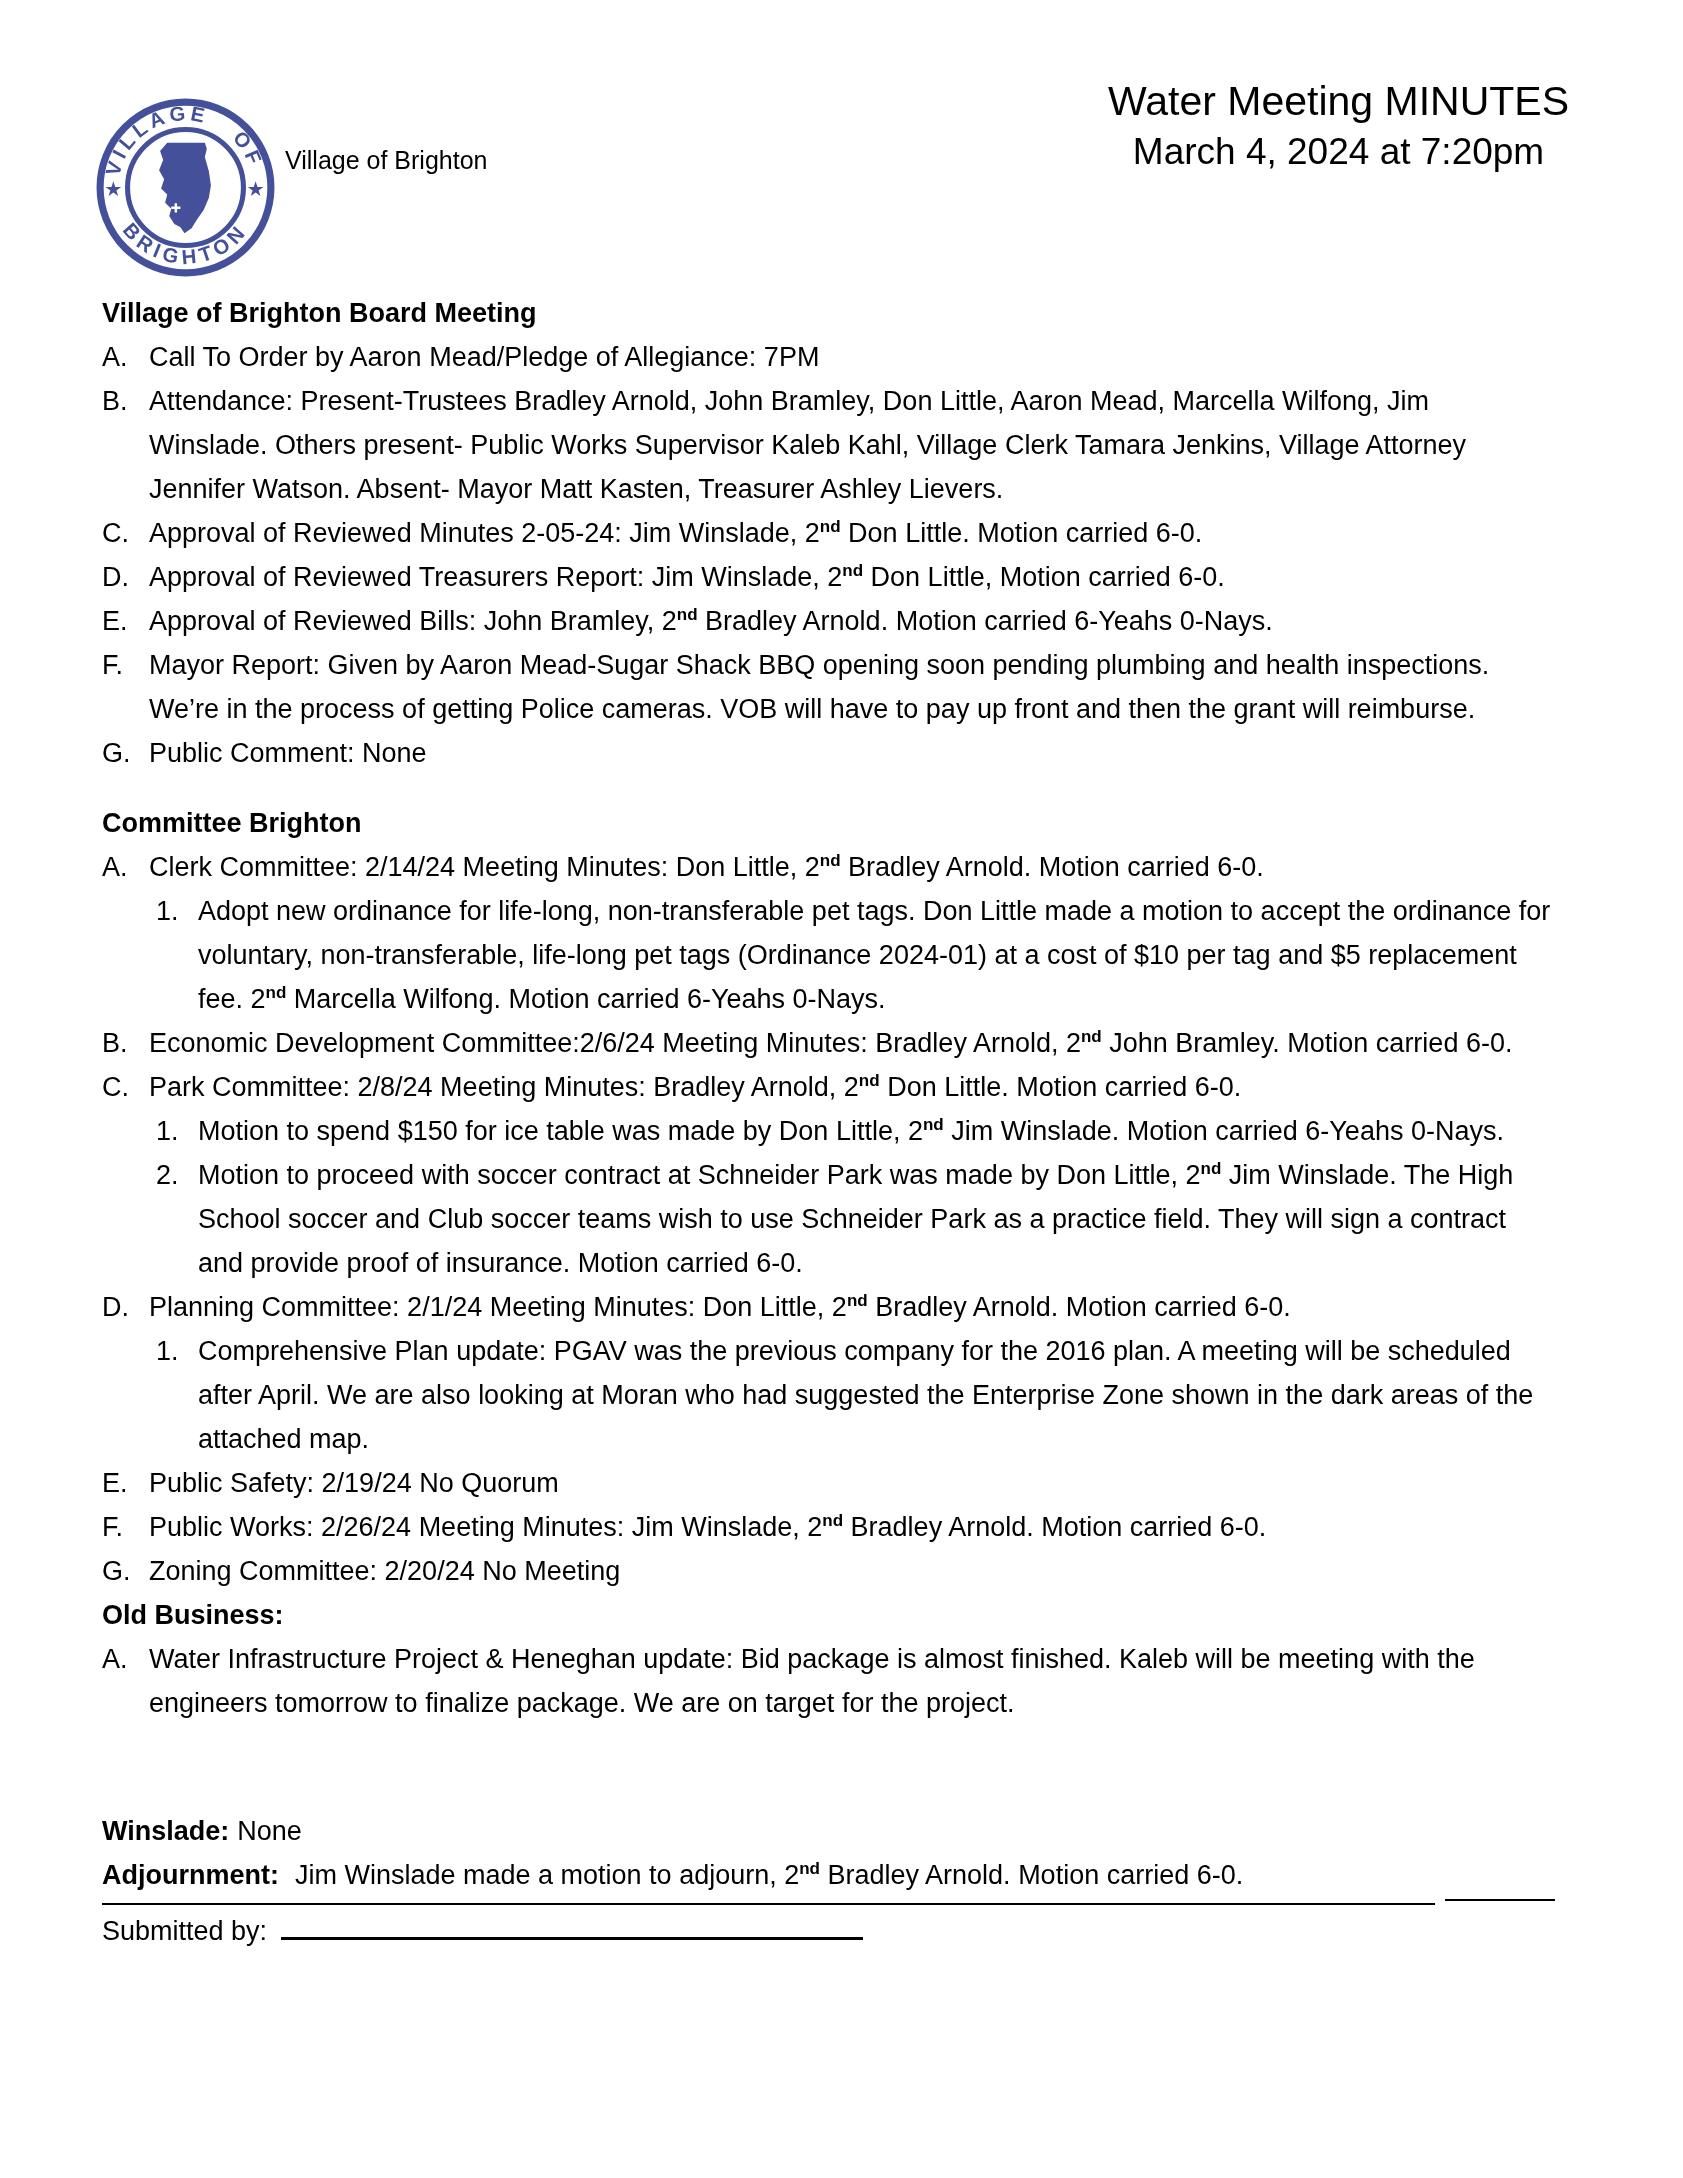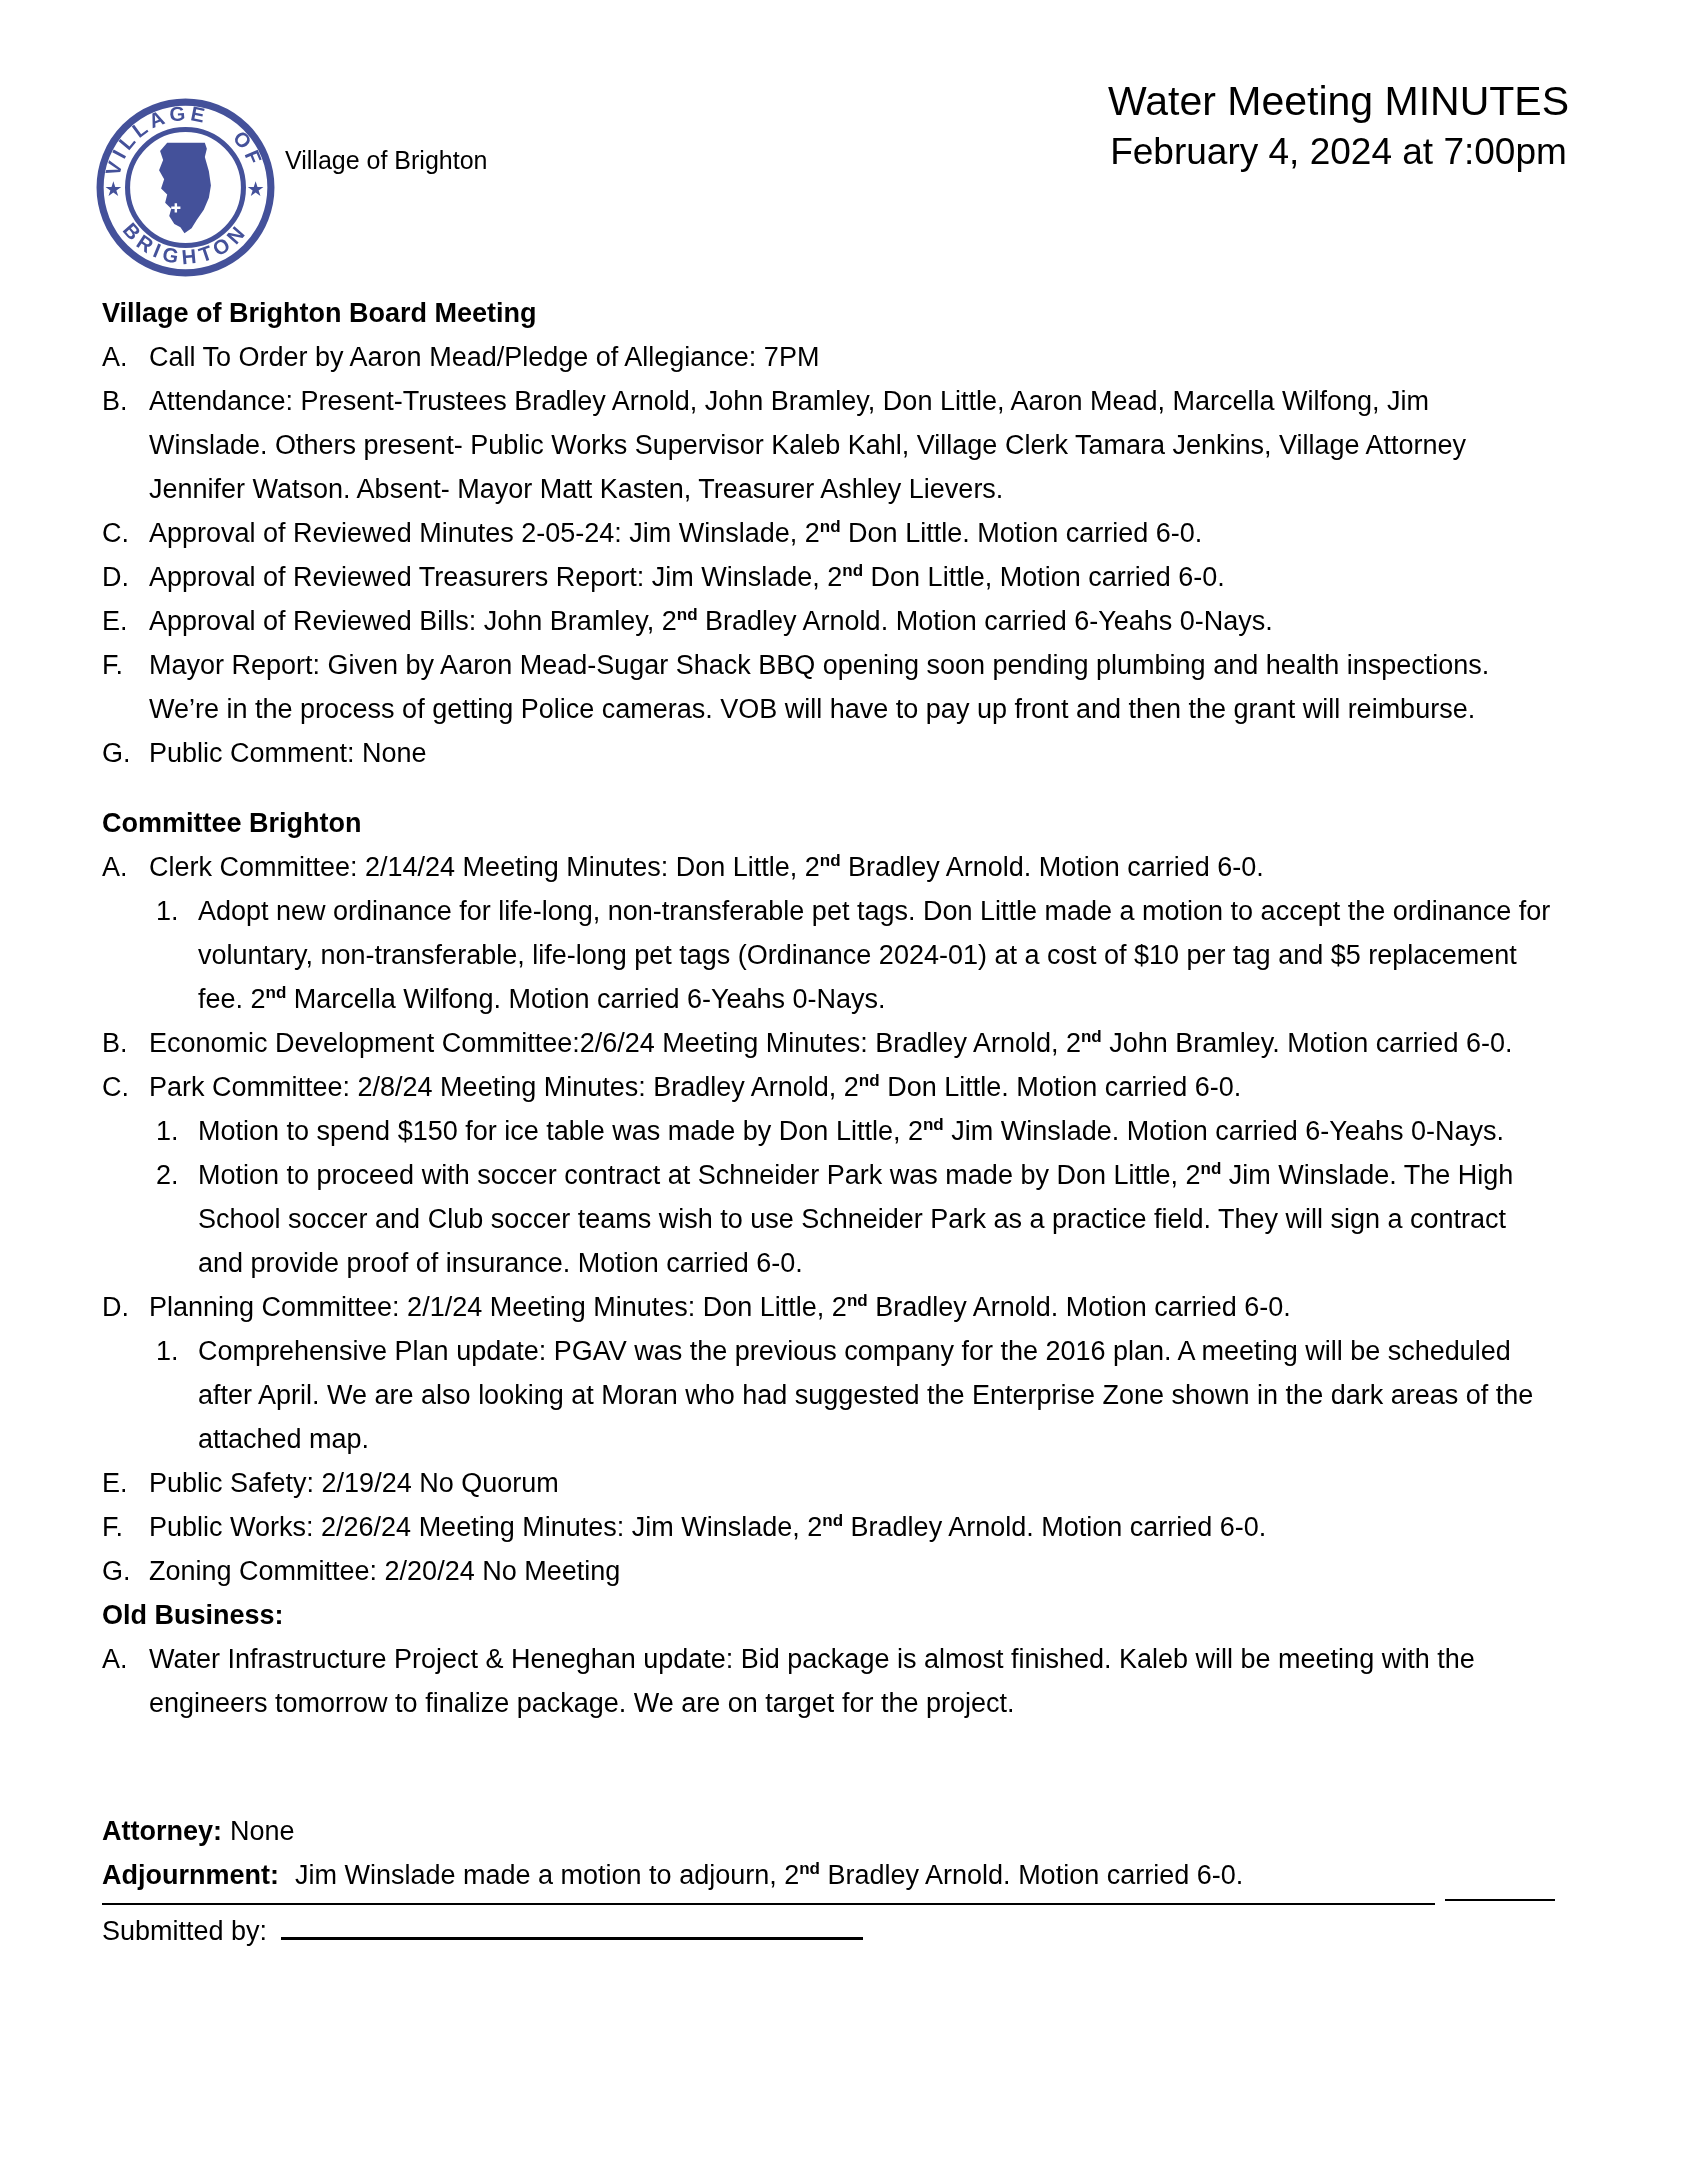--- a/index.html
+++ b/index.html
@@ -74,21 +74,21 @@
       <path fill="#44519a" d="M 72,46 L 109,46 L 111,52 L 109,60 L 113,74 L 115,88 L 113,100 L 108,112 L 101,122 L 96,130 L 89,135 L 85,129 L 79,126 L 74,118 L 76,111 L 70,105 L 72,97 L 66,91 L 69,82 L 64,73 L 68,63 L 65,54 Z"></path>
       <path d="M 76,110 L 85,110 M 80.5,105.5 L 80.5,114.5" stroke="#ffffff" stroke-width="2.4" fill="none"></path>
     </svg>
 
     <div class="org">
       <div>Village of Brighton</div>
     </div>
 
     <div class="title-block">
       <div class="title">Water Meeting MINUTES</div>
-      <div class="datetime">February 4, 2024 at 7:00pm</div>
+      <div class="datetime">March 4, 2024 at 7:20pm</div>
     </div>
   </div>
 
   <div class="h">Village of Brighton Board Meeting</div>
   <div>
       <div class="li l0">
         <span class="lab">A.</span>
         <span class="tx">Call To Order by Aaron Mead/Pledge of Allegiance: 7PM</span>
       </div>
       <div class="li l0">
@@ -168,21 +168,21 @@
   <div class="h old-heading">Old Business:</div>
   <div>
       <div class="li l0">
         <span class="lab">A.</span>
         <span class="tx">Water Infrastructure Project &amp; Heneghan update: Bid package is almost finished. Kaleb will be meeting with the engineers tomorrow to finalize package. We are on target for the project.</span>
       </div>
     </div>
 
 
   <div class="kv kv-problems">
-    <span class="b">Attorney:</span><span>None</span>
+    <span class="b">Winslade:</span><span>None</span>
   </div>
 
   <div class="kv kv-adjourn">
     <span class="b">Adjournment:</span><span>Jim Winslade made a motion to adjourn, 2<sup class="ord">nd</sup> Bradley Arnold. Motion carried 6-0.</span>
   </div>
 
 
   <div class="rule-row">
     <div class="rule-long"></div>
     <div class="rule-gap"></div>

